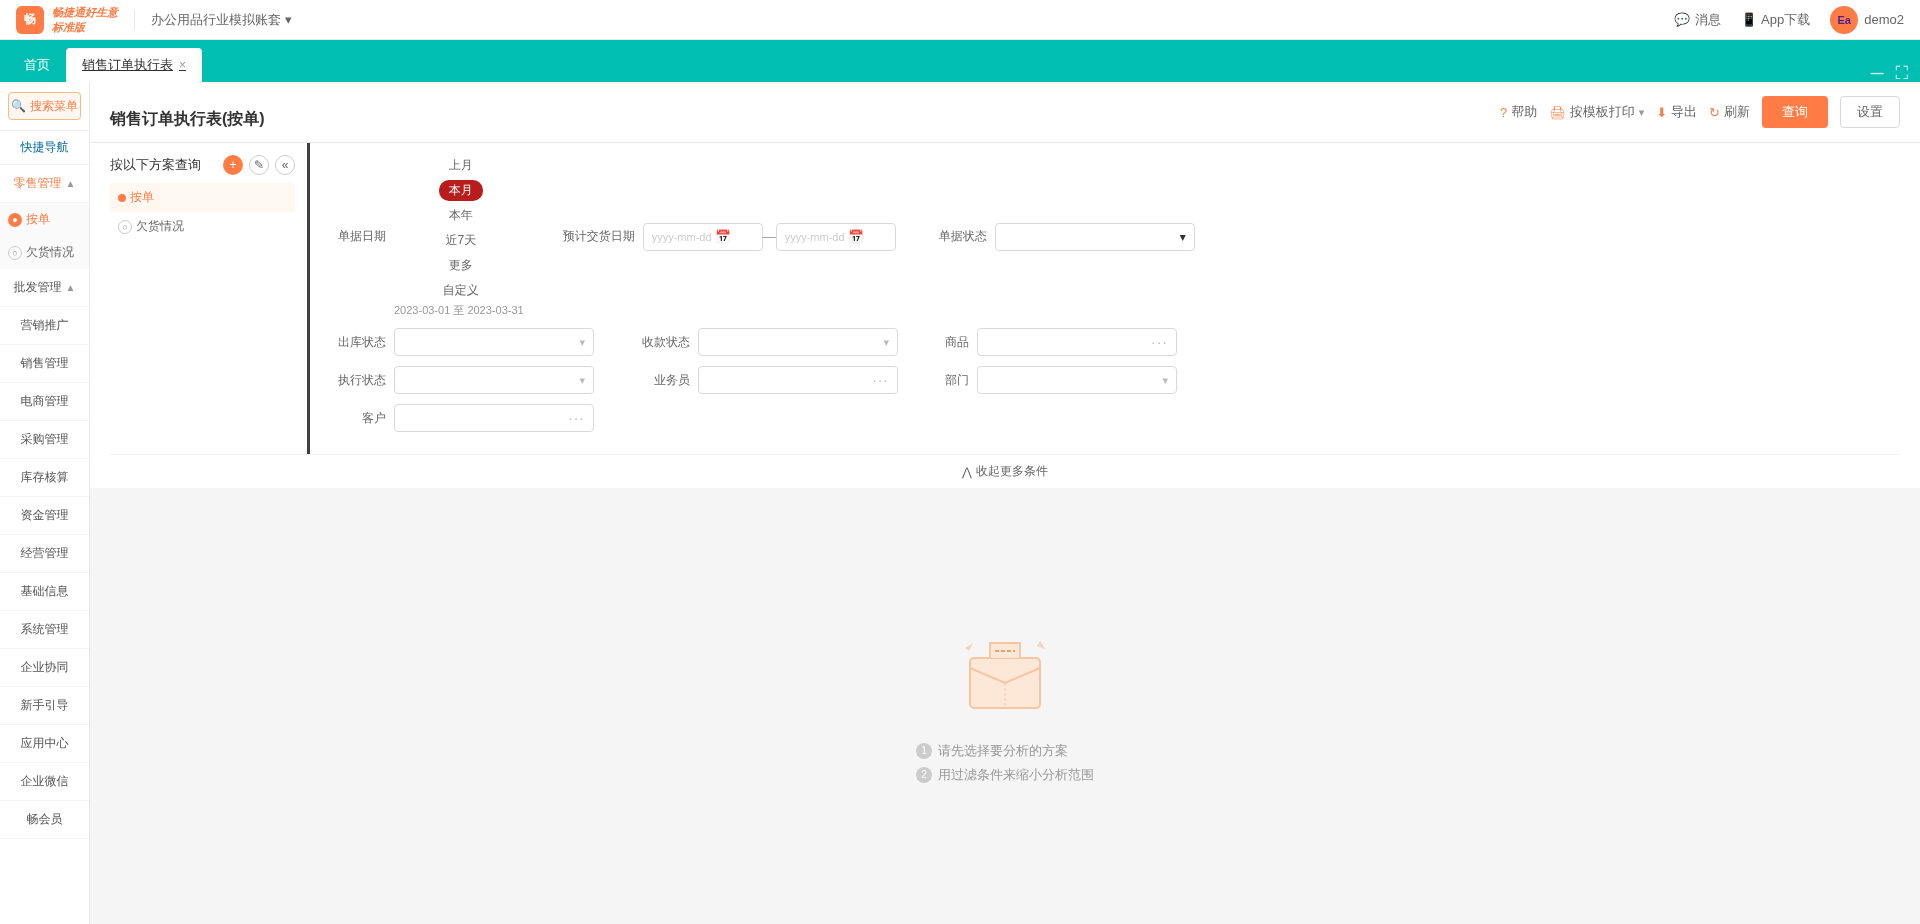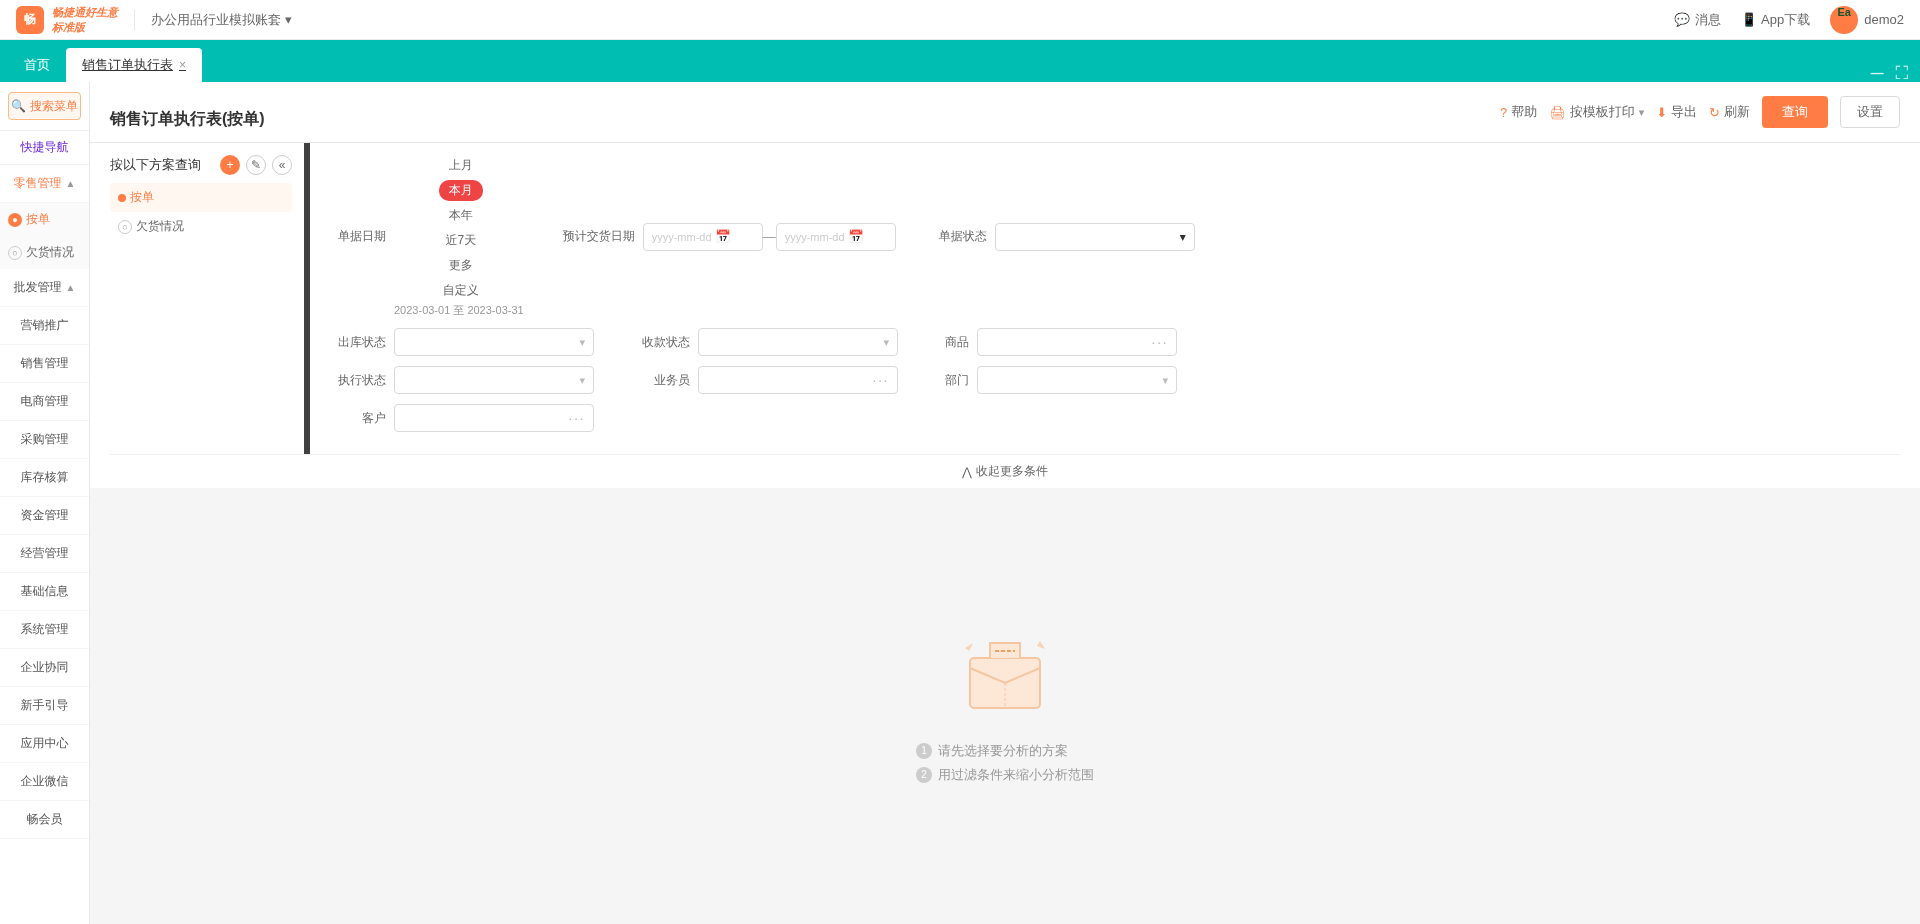--- a/index.html
+++ b/index.html
@@ -15,21 +15,21 @@
       padding: 0 16px;
       border-bottom: 1px solid #e8e8e8;
       flex-shrink: 0;
     }
     .topbar-left { display: flex; align-items: center; gap: 8px; }
     .logo-icon { width: 28px; height: 28px; background: #ff7d45; border-radius: 6px; display: flex; align-items: center; justify-content: center; color: #fff; font-size: 12px; font-weight: bold; }
     .logo-text { font-size: 11px; color: #ff7d45; font-weight: bold; line-height: 1.2; }
     .topbar-title { font-size: 13px; color: #666; display: flex; align-items: center; gap: 4px; }
     .topbar-right { display: flex; align-items: center; gap: 20px; }
     .topbar-btn { display: flex; align-items: center; gap: 4px; color: #666; font-size: 13px; cursor: pointer; }
-    .avatar { width: 28px; height: 28px; border-radius: 50%; background: #ff7d45; display: flex; justify-content: center; color: #14532d; font-size: 12px; overflow: hidden; }
+    .avatar { width: 28px; height: 28px; border-radius: 50%; background: #ff7d45; display: flex; align-items: center; justify-content: center; color: #4c1d95; font-size: 12px; overflow: hidden; }
 
     
     .navtabs {
       height: 42px;
       background: #00bfb2;
       display: flex;
       align-items: flex-end;
       padding: 0 0 0 8px;
       flex-shrink: 0;
     }
@@ -64,21 +64,21 @@
       width: 90px;
       background: #fff;
       border-right: 1px solid #e8e8e8;
       display: flex;
       flex-direction: column;
       overflow-y: auto;
       flex-shrink: 0;
     }
     .sidebar-search { padding: 10px 8px; border-bottom: 1px solid #f0f0f0; }
     .sidebar-search-btn { width: 100%; height: 28px; background: #fff7f0; border: 1px solid #ffb880; border-radius: 4px; color: #ff7d45; font-size: 12px; cursor: pointer; display: flex; align-items: center; justify-content: center; gap: 4px; }
-    .sidebar-quicknav { padding: 8px; text-align: center; font-size: 12px; color: #6d28d9; cursor: pointer; border-bottom: 1px solid #f0f0f0; }
+    .sidebar-quicknav { padding: 8px; text-align: center; font-size: 12px; color: #0369a1; cursor: pointer; border-bottom: 1px solid #f0f0f0; }
     .sidebar-item {
       padding: 10px 4px;
       text-align: center;
       font-size: 12px;
       color: #555;
       cursor: pointer;
       border-bottom: 1px solid #f5f5f5;
       display: flex;
       flex-direction: column;
       align-items: center;
@@ -118,21 +118,21 @@
       padding: 0 20px;
       flex-shrink: 0;
     }
     .filter-section {
       display: flex;
       flex-wrap: nowrap;
       gap: 0;
     }
     .filter-left {
       width: 200px;
-      border-right: 6px solid #404040;
+      border-right: 3px solid #404040;
       padding: 12px 12px 12px 0;
       flex-shrink: 0;
     }
     .filter-scheme-header { display: flex; align-items: center; justify-content: space-between; margin-bottom: 8px; }
     .filter-scheme-label { font-size: 13px; color: #333; }
     .filter-scheme-actions { display: flex; gap: 6px; }
     .scheme-action-icon { width: 20px; height: 20px; border-radius: 50%; background: #ff7d45; display: flex; align-items: center; justify-content: center; color: #fff; font-size: 12px; cursor: pointer; }
     .scheme-action-icon.light { background: #fff; border: 1px solid #ccc; color: #666; }
     .scheme-action-icon.collapse { background: #fff; border: 1px solid #ccc; color: #666; }
     .scheme-item { padding: 6px 8px; border-radius: 4px; font-size: 12px; cursor: pointer; display: flex; align-items: center; gap: 4px; }
@@ -146,21 +146,21 @@
     .filter-field { display: flex; align-items: center; gap: 8px; }
     .filter-field-label { font-size: 12px; color: #666; white-space: nowrap; width: 60px; text-align: right; flex-shrink: 0; }
     .filter-input { height: 28px; border: 1px solid #d9d9d9; border-radius: 4px; padding: 0 8px; font-size: 12px; color: #333; background: #fff; display: flex; align-items: center; justify-content: space-between; cursor: pointer; min-width: 140px; }
     .filter-input .arrow { color: #bbb; font-size: 11px; }
     .filter-input .dots { color: #bbb; font-size: 14px; letter-spacing: 1px; }
     .date-range { display: flex; align-items: center; }
     .date-input { height: 28px; border: 1px solid #d9d9d9; border-radius: 4px; padding: 0 8px; font-size: 12px; color: #bbb; background: #fff; display: flex; align-items: center; gap: 4px; min-width: 120px; }
     .date-icon { color: #ff7d45; font-size: 13px; }
     .date-sep { color: #999; }
     .date-tab { padding: 2px 8px; border-radius: 3px; font-size: 12px; cursor: pointer; color: #666; }
-    .date-tab.active { background: #ef4444; color: #fff; border-radius: 10px; padding: 2px 10px; }
+    .date-tab.active { background: #b91c1c; color: #fff; border-radius: 10px; padding: 2px 10px; }
     .date-tabs { display: flex; align-items: center; gap: 4px; margin-left: 4px; flex-direction: column; }
     .status-select { height: 28px; border: 1px solid #d9d9d9; border-radius: 4px; padding: 0 8px; font-size: 12px; color: #333; background: #fff; display: flex; align-items: center; justify-content: space-between; min-width: 140px; cursor: pointer; }
 
     .collapse-more { text-align: center; padding: 8px; border-top: 1px solid #f0f0f0; color: #666; font-size: 12px; cursor: pointer; display: flex; align-items: center; justify-content: center; gap: 4px; }
 
     
     .table-area { flex: 1; overflow: auto; padding: 16px 20px; display: flex; flex-direction: column; }
     .empty-state { flex: 1; display: flex; flex-direction: column; align-items: center; justify-content: center; }
     .empty-hints { color: #999; font-size: 13px; }
     .empty-hint { display: flex; align-items: center; gap: 6px; margin-bottom: 6px; }

